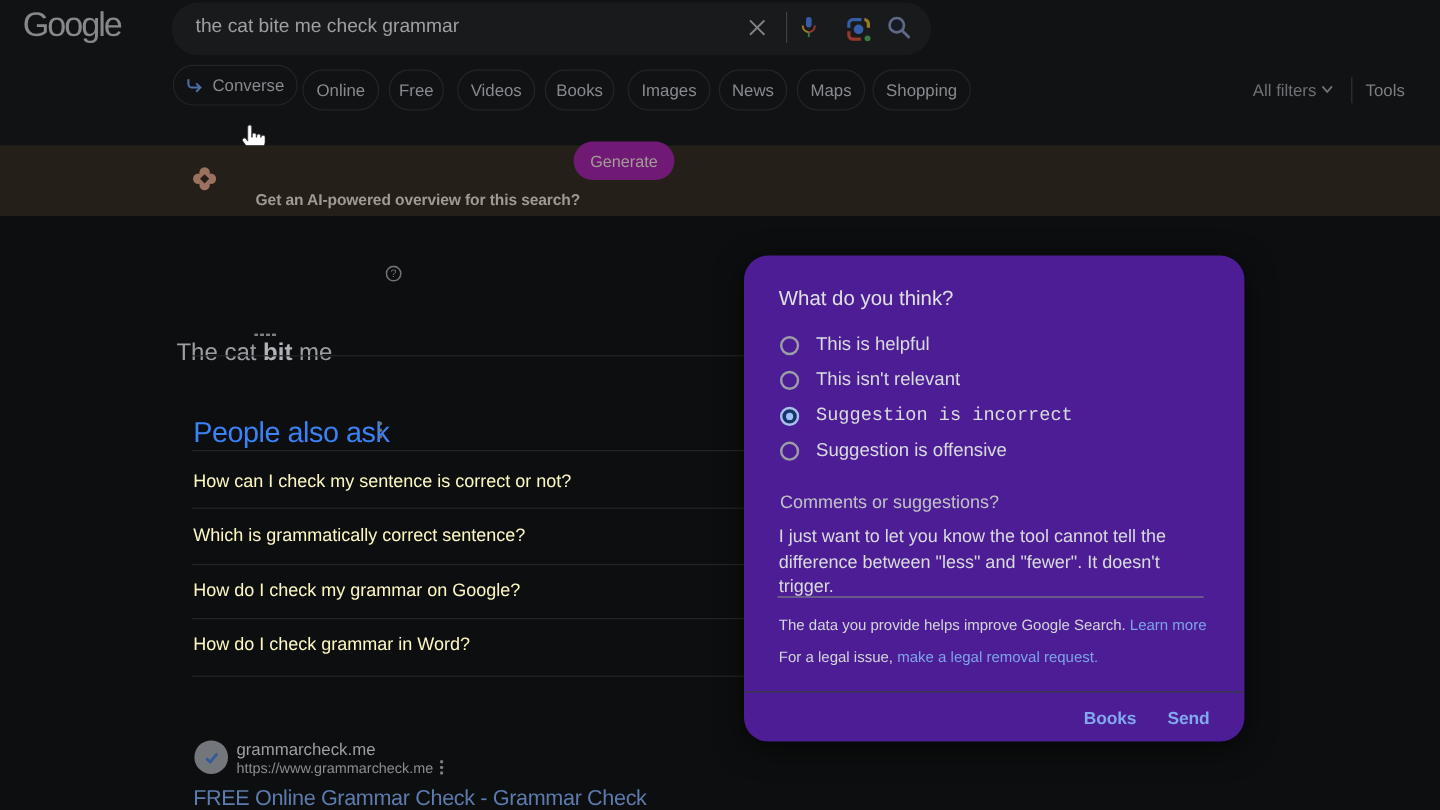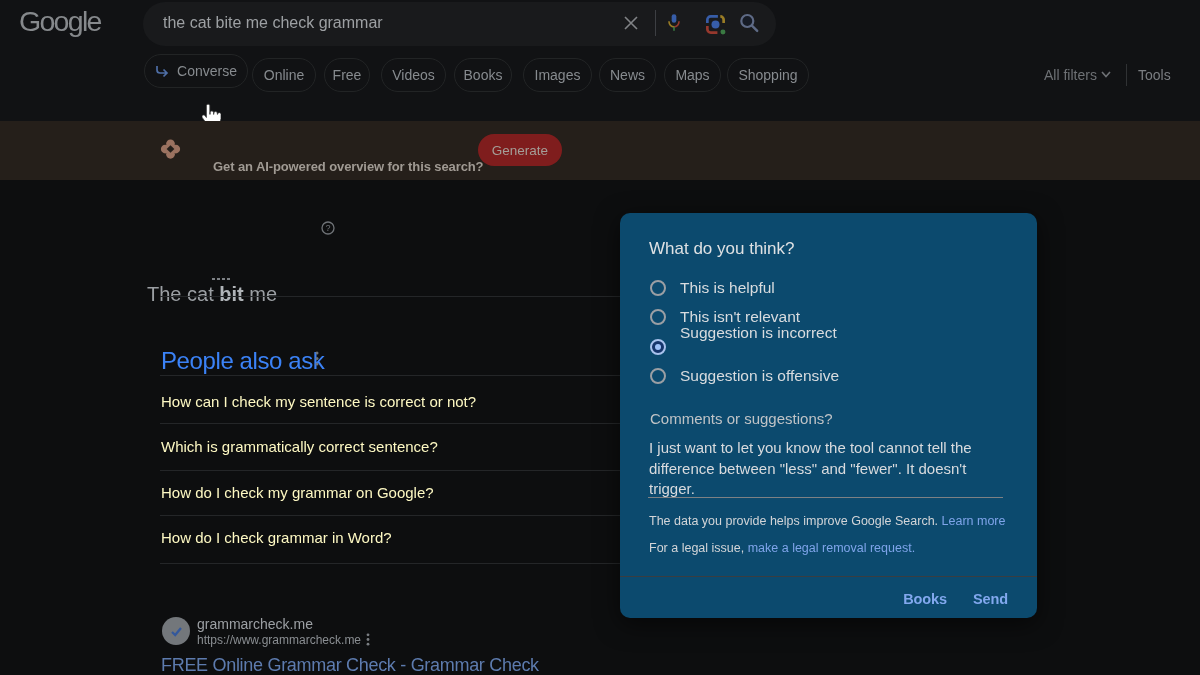--- a/index.html
+++ b/index.html
@@ -77,21 +77,21 @@
     <g fill="#9b7260">
       <circle cx="12" cy="6" r="5"></circle>
       <circle cx="18" cy="12" r="5"></circle>
       <circle cx="12" cy="18" r="5"></circle>
       <circle cx="6" cy="12" r="5"></circle>
       <circle cx="12" cy="12" r="4.5"></circle>
     </g>
     <path d="M12 7.6 L16.4 12 L12 16.4 L7.6 12 Z" fill="#251f1a"></path>
   </svg>
   <div class="abs" style="left:213px; top:121px; height:59px; display:flex; align-items:center; font-size:13px; font-weight:700; letter-spacing:-0.1px; color:#a09a93;margin-top:16px;">Get an AI-powered overview for this search?</div>
-  <div class="abs" style="left:478px; top:134px; width:84px; height:32px; border-radius:16px; background:#7f1d1d; display:flex; align-items:center; justify-content:center; font-size:13.5px; color:#a49e98;">Generate</div>
+  <div class="abs" style="left:478px; top:118px; width:84px; height:32px; border-radius:16px; background:#701a75; display:flex; align-items:center; justify-content:center; font-size:13.5px; color:#a49e98;">Generate</div>
 
   <svg class="abs" style="left:321px; top:221px;" width="14" height="14" viewBox="0 0 14 14">
       <circle cx="7" cy="7" r="6" fill="none" stroke="#6f7377" stroke-width="1.3"></circle>
       <text x="7" y="10.2" font-size="9" fill="#6f7377" text-anchor="middle" font-family="Liberation Sans">?</text>
     </svg>
   <div class="abs" style="left:147px; top:259px; font-size:20px; color:#9b9fa3;margin-top:24px;">The cat <b style="color:#b0b4b8;">bit</b> me</div>
   <div class="abs" style="left:212px; top:278px; width:19px; height:2px; background:repeating-linear-gradient(90deg,#7c8084 0 3px,transparent 3px 5px);"></div>
   <div class="divh" style="left:160px; top:296px; width:460px;"></div>
 
   <div class="abs" style="left:161px; top:347px; font-size:24px; letter-spacing:-0.4px; color:#3b82f6;">People also ask</div>
@@ -117,30 +117,30 @@
   </div>
   <div class="abs" style="left:197px; top:616px; font-size:14px; color:#9ca0a4;">grammarcheck.me</div>
   <div class="abs" style="left:197px; top:633px; font-size:12px; color:#8a8e92;">https://www.grammarcheck.me</div>
   <svg class="abs" style="left:366px; top:633px;" width="4" height="13" viewBox="0 0 4 13">
       <circle cx="2" cy="1.8" r="1.4" fill="#7a7e82"></circle>
       <circle cx="2" cy="6.5" r="1.4" fill="#7a7e82"></circle>
       <circle cx="2" cy="11.2" r="1.4" fill="#7a7e82"></circle>
     </svg>
   <div class="abs" style="left:161px; top:655px; font-size:18px; letter-spacing:-0.3px; color:#5d7bae;">FREE Online Grammar Check - Grammar Check</div>
 
-  <div class="abs" style="left:620px; top:213px; width:417px; height:405px; border-radius:10px; background:#0c4a6e; box-shadow:0 6px 24px rgba(0,0,0,0.55);">
+  <div class="abs" style="left:620px; top:213px; width:417px; height:405px; border-radius:20px; background:#4c1d95; box-shadow:0 6px 24px rgba(0,0,0,0.55);">
     <div class="abs" style="left:29px; top:26px; font-size:17px; color:#dfe1e3;">What do you think?</div>
 
     <div class="radio" style="left:30px; top:67px;"></div>
     <div class="rlabel" style="top:66px;">This is helpful</div>
     <div class="radio" style="left:30px; top:96px;"></div>
     <div class="rlabel" style="top:95px;">This isn't relevant</div>
     <div class="radio" style="left:30px; top:126px; border-color:#a9c2ec; background:#16356b;"></div>
     <div class="abs" style="left:35px; top:131px; width:6px; height:6px; border-radius:50%; background:#9ec1f7;"></div>
-    <div class="rlabel" style="top:111px;">Suggestion is incorrect</div>
+    <div class="rlabel" style="top:124px;font-family:Liberation Mono, monospace;">Suggestion is incorrect</div>
     <div class="radio" style="left:30px; top:155px;"></div>
     <div class="rlabel" style="top:154px;">Suggestion is offensive</div>
 
     <div class="abs" style="left:30px; top:197px; font-size:15px; color:#c0c3c6;">Comments or suggestions?</div>
     <div class="abs" style="left:29px; top:225px; width:350px; font-size:15px; line-height:20.5px; color:#d9dbde;">I just want to let you know the tool cannot tell the difference between "less" and "fewer". It doesn't trigger.</div>
     <div class="abs" style="left:28px; top:284px; width:355px; height:1px; background:#7e8184;"></div>
 
     <div class="abs" style="left:29px; top:301px; font-size:12.5px; color:#d3d5d8;">The data you provide helps improve Google Search. <span style="color:#7fa4ea;">Learn more</span></div>
     <div class="abs" style="left:29px; top:328px; font-size:12.5px; color:#d3d5d8;">For a legal issue, <span style="color:#7fa4ea;">make a legal removal request.</span></div>
 

